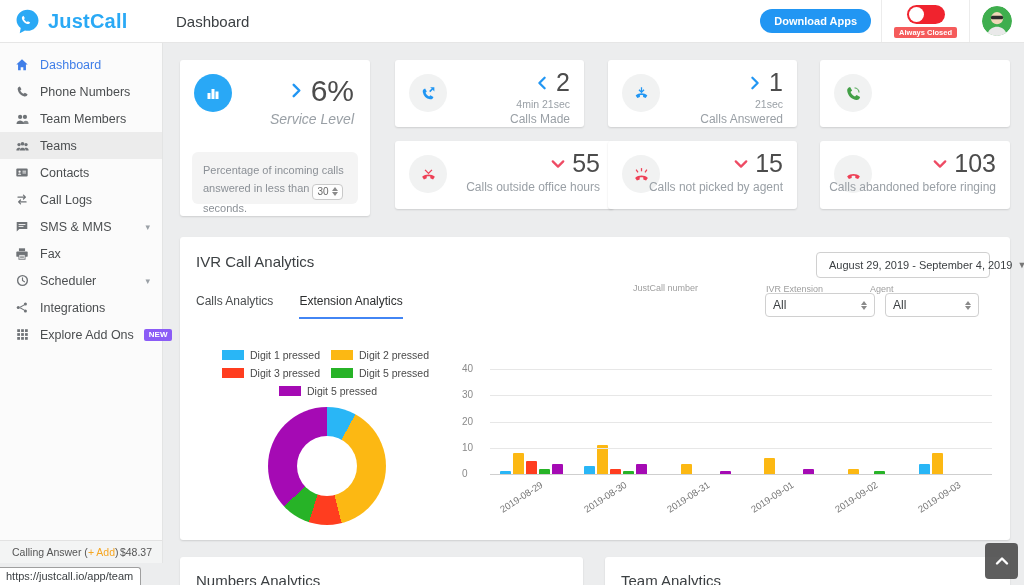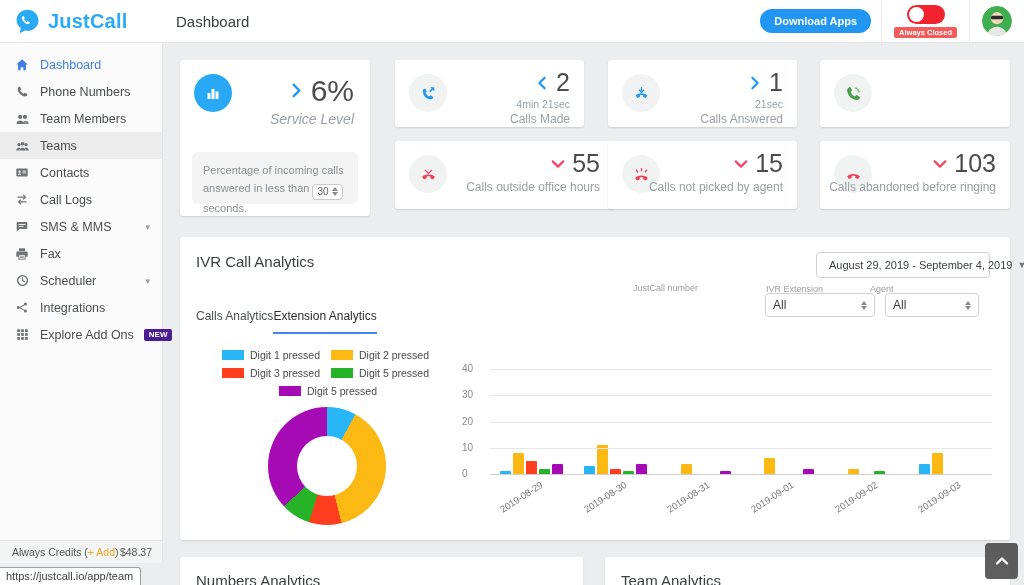--- a/index.html
+++ b/index.html
@@ -21,21 +21,21 @@
   .avail-badge { margin-top:3px; background:#f55b5b; color:#fff; font-size:7.5px; font-weight:700; padding:1px 5px; border-radius:2px; white-space:nowrap; }
   .avatar { width:30px; height:30px; border-radius:50%; overflow:hidden; cursor:pointer; }
 
   
   .sidebar { position:absolute; left:0; top:43px; width:163px; height:497px; background:#fbfbfb; border-right:1px solid #e3e4e4; z-index:20; padding-top:8px; }
   .side-item { height:27px; display:flex; align-items:center; gap:10px; padding:0 12px 0 14px; font-size:12.5px; color:#4b4e50; cursor:pointer; white-space:nowrap; }
   .side-item .sicon { width:16px; display:flex; justify-content:center; color:#6f7377; flex:none; }
   .side-item.active, .side-item.active .sicon { color:#3f7ee8; }
   .side-item.hovered { background:#ececec; }
   .chev-down { margin-left:auto; font-size:9px; color:#9aa0a6; }
-  .new-badge { margin-left:auto; background:#4c1d95; color:#fff; font-size:8px; font-weight:700; padding:1.5px 5px; border-radius:2px; }
+  .new-badge { margin-left:auto; background:#8b5cf6; color:#fff; font-size:8px; font-weight:700; padding:1.5px 5px; border-radius:2px; }
 
   .credits { position:absolute; left:0; top:540px; width:163px; height:23px; background:#f3f4f4; border-top:1px solid #e2e2e2; border-right:1px solid #e3e4e4; display:flex; align-items:center; justify-content:space-between; padding:0 10px 0 12px; font-size:10.5px; color:#555; z-index:25; }
   .add-link { color:#f5a623; cursor:pointer; }
   .status-tip { position:absolute; left:0; bottom:0; background:#fff; border:1px solid #9f9f9f; border-left:none; border-bottom:none; border-top-right-radius:3px; font-size:11px; color:#3c4043; padding:2px 7px 3px 6px; z-index:60; }
 
   
   .card { position:absolute; background:#fff; border-radius:3px; box-shadow:0 1px 2px rgba(0,0,0,.13); }
   #card-service   { left:180px; top:60px;  width:190px; height:156px; }
   #card-made      { left:395px; top:60px;  width:189px; height:67px; }
   #card-answered  { left:608px; top:60px;  width:189px; height:67px; }
@@ -65,21 +65,21 @@
 
   
   #ivr-panel { left:180px; top:237px; width:830px; height:303px; }
   .ivr-title { position:absolute; left:16px; top:16px; font-size:15px; color:#3c4043;text-align:right; }
   .field-label { position:absolute; font-size:9px; color:#9e9e9e; }
   .select-box { position:absolute; border:1px solid #d0d0d0; border-radius:4px; background:#fff; display:flex; align-items:center; justify-content:space-between; padding:0 7px; font-size:12px; color:#3c4043; cursor:pointer; }
   #num-label { left:453px; top:6px;margin-top:40px; }
   #num-select { left:452px; top:15px; width:172px; height:26px; }
   .date-btn { position:absolute; left:636px; top:15px; width:174px; height:26px; border:1px solid #d0d0d0; border-radius:4px; background:#fff; display:flex; align-items:center; gap:5px; padding:0 7px; font-size:11px; color:#3c4043; cursor:pointer; white-space:nowrap; }
   .date-caret { margin-left:auto; font-size:9px; color:#777; }
-  .tabs { position:absolute; left:16px; top:72px; display:flex; }
+  .tabs { position:absolute; left:16px; top:57px; display:flex; gap:26px; }
   .tab { font-size:12px; font-weight:500; color:#4a4d4f; padding-bottom:9px; cursor:pointer; border-bottom:2px solid transparent; }
   .tab.active { color:#2b2d2e; border-bottom-color:#4285f4; }
   #f1-label { left:586px; top:47px; } #f2-label { left:690px; top:47px; }
   #f1-select { left:585px; top:56px; width:110px; height:24px; }
   #f2-select { left:705px; top:56px; width:94px; height:24px; }
 
   
   .legend { position:absolute; left:42px; top:112px; width:212px; display:grid; grid-template-columns:1fr 1fr; row-gap:6px; column-gap:6px; }
   .legend-item { display:flex; align-items:center; gap:6px; }
   .legend-item.center { grid-column:1 / 3; justify-self:center; }
@@ -261,21 +261,21 @@
             <rect x="11.1" y="11.1" width="3.4" height="3.4"></rect>
           </g>
         </svg>
       </span>
     <span>Explore Add Ons</span>
     <span class="new-badge">NEW</span>
   </div>
 </nav>
 
 <div class="credits">
-  <span><span>Always Credits (</span><span class="add-link">+ Add</span><span>)</span></span>
+  <span><span>Calling Answer (</span><span class="add-link">+ Add</span><span>)</span></span>
   <span>$48.37</span>
 </div>
 <div class="status-tip">https://justcall.io/app/team</div>
 
 <div class="card" id="card-service">
   <div class="icon-circle solid-blue">
     <svg width="16" height="16" viewBox="0 0 16 16" fill="#fff">
         <rect x="2.5" y="8" width="3" height="6"></rect>
         <rect x="6.5" y="4" width="3" height="10"></rect>
         <rect x="10.5" y="6.5" width="3" height="7.5"></rect>

